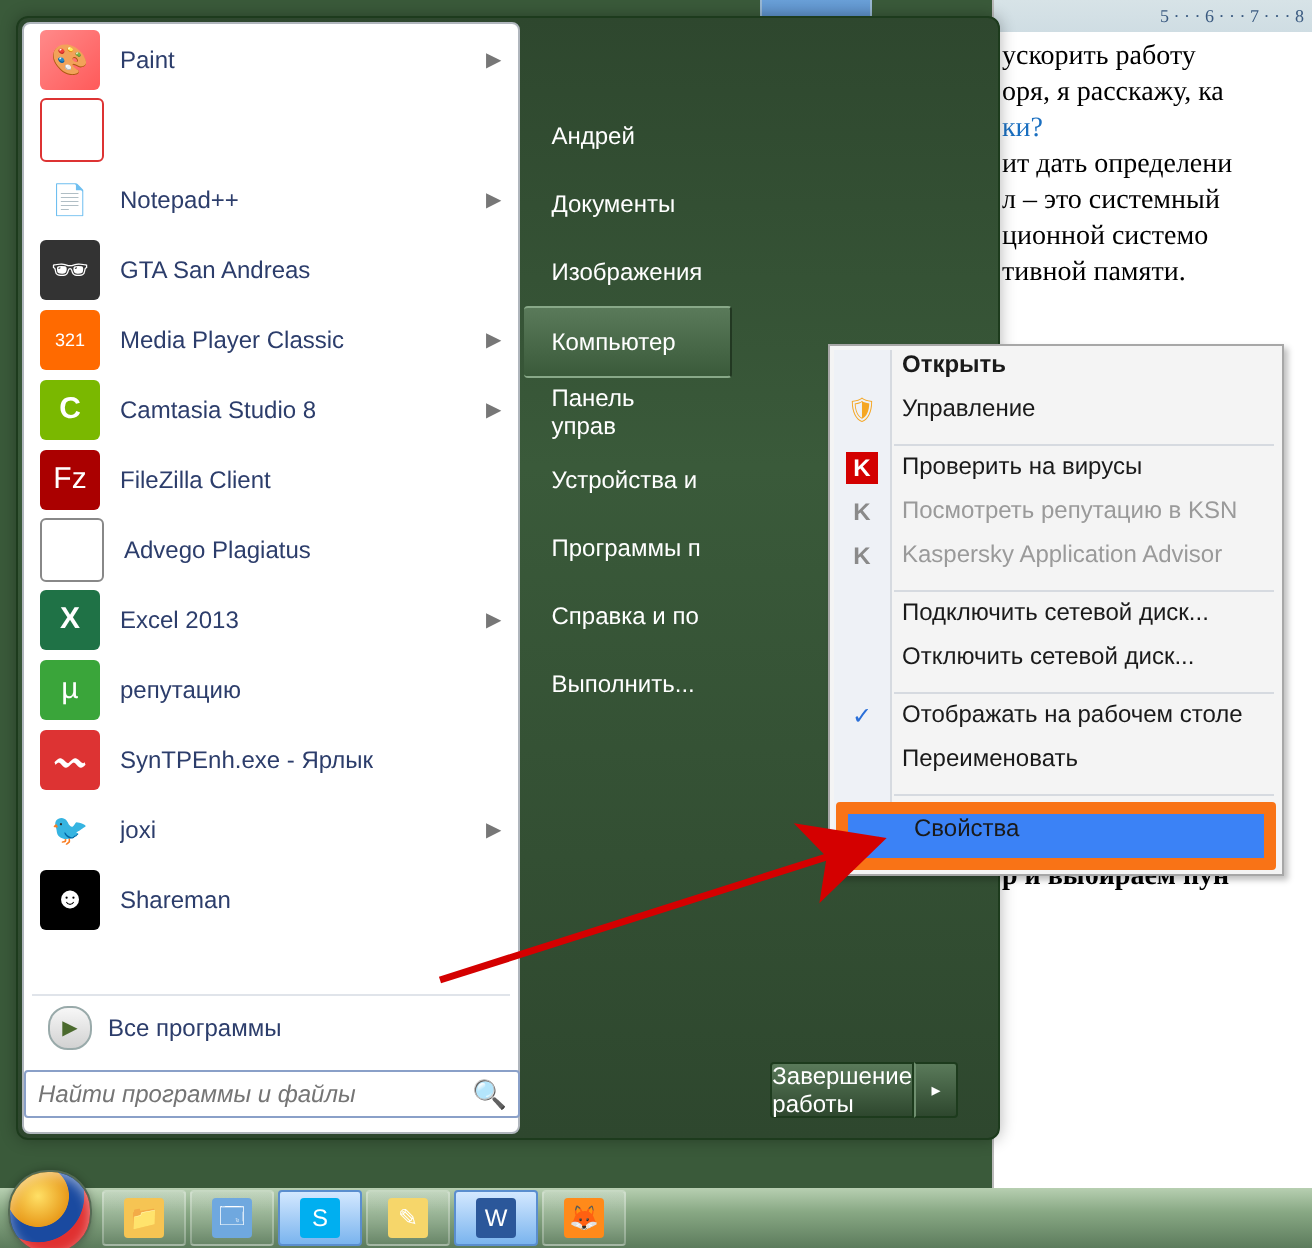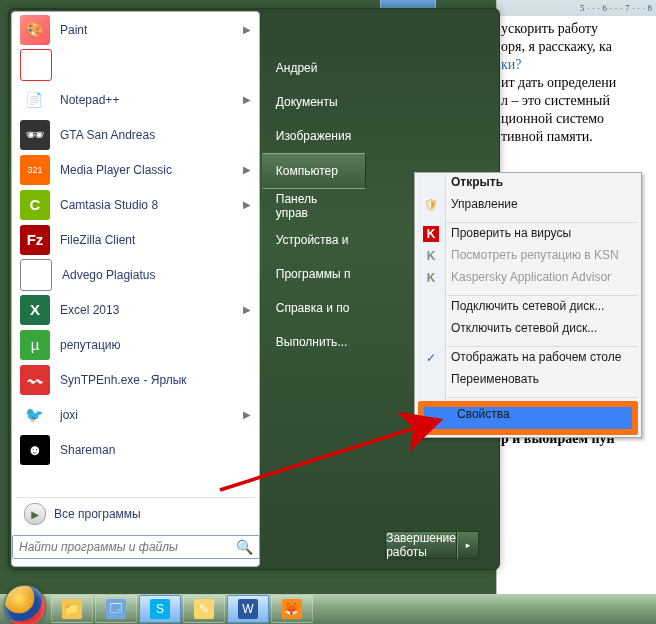--- a/index.html
+++ b/index.html
@@ -57,21 +57,21 @@
 .tbtn.active{background:linear-gradient(#d3e8ff,#7ab4ee);border-color:#5a8ecf}
 .tbtn .ti{width:20px;height:20px;border-radius:2px;display:flex;align-items:center;justify-content:center;font-size:12px;color:#fff}
 
 
 .bg-paint{background:linear-gradient(135deg,#ff8a8a,#ff5a5a)}
 .bg-snip{background:#fff;color:#d33;border:1px solid #d33}
 .bg-npp{background:#fff;color:#4a9a3a}
 .bg-gta{background:#333}
 .bg-mpc{background:#ff6a00}
 .bg-cam{background:#7ab800;color:#fff;font-weight:bold}
-.bg-fz{background:#a00;color:#fff;font-weight:bold}
+.bg-fz{background:#a00;color:#fff;font-weight:normal}
 .bg-adv{background:#fff;border:1px solid #888;color:#222}
 .bg-xl{background:#1f7246;color:#fff;font-weight:bold}
 .bg-ut{background:#3aa53a;color:#fff}
 .bg-syn{background:#d33;border-radius:6px}
 .bg-joxi{background:#fff}
 .bg-sh{background:#000;color:#fff;border-radius:6px}
 .bg-shield{color:#f5a623}
 .bg-kred{background:#d30000;color:#fff;font-size:9px;font-weight:bold}
 .bg-kg{color:#8a8a8a;font-size:9px;font-weight:bold}
 .bg-chk{color:#2a6fd8}

